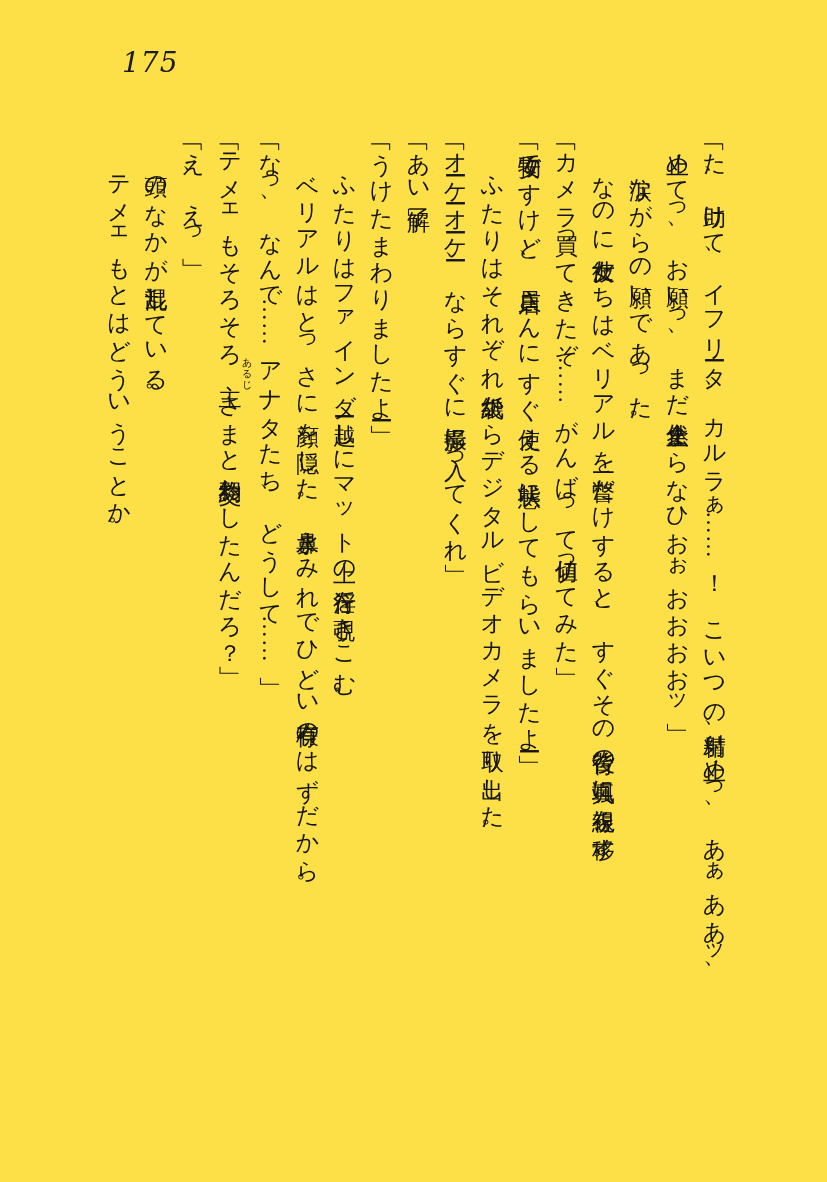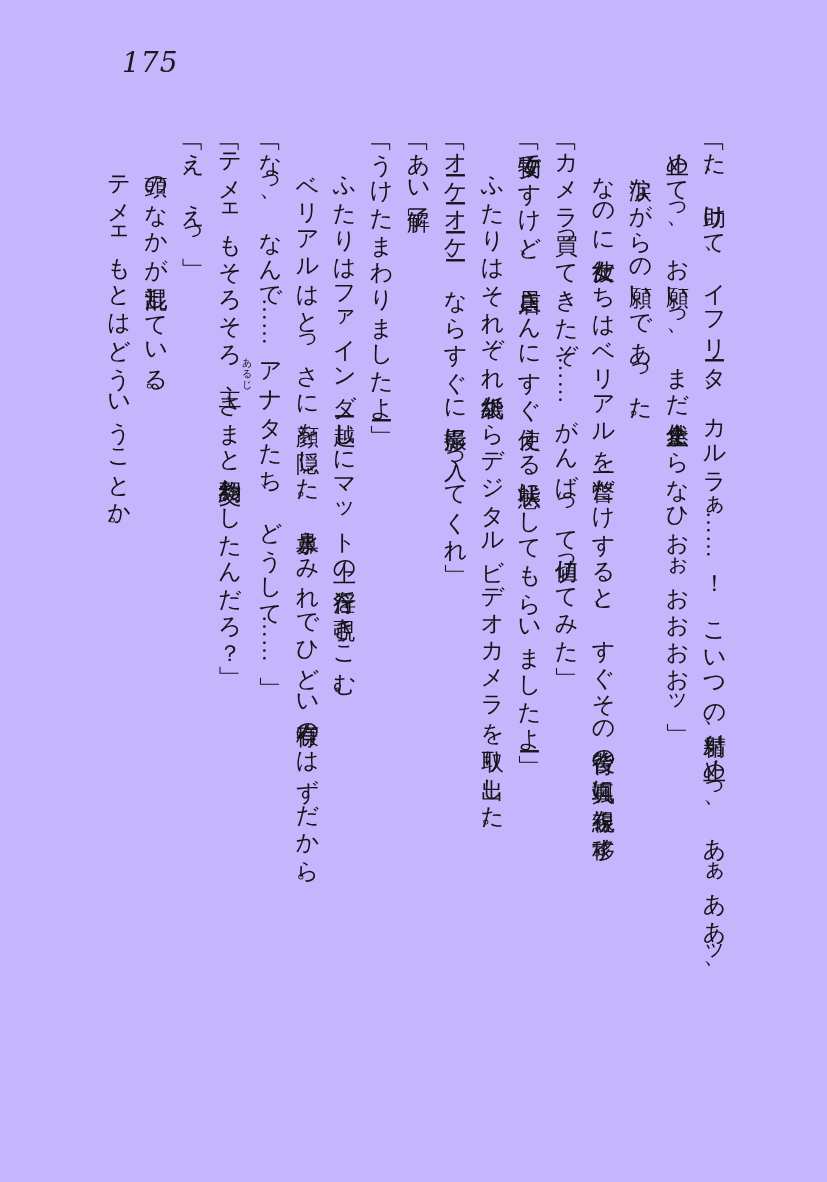--- a/index.html
+++ b/index.html
@@ -10,21 +10,21 @@
     width: 827px;
     height: 1182px;
     background: #ffffff;
     position: relative;
     overflow: hidden;
     font-family: "Liberation Serif", "DejaVu Serif", serif;
   }
   .page {
     position: absolute;
     inset: 0;
-    background: #c4b5fd;
+    background: #fde047;
   }
   .page-number {
     position: absolute;
     top: 46px;
     left: 122px;
     font-style: italic;
     font-size: 28px;
     letter-spacing: 1px;
     color: #1b1b1b;
     font-family: "DejaVu Serif", serif;

